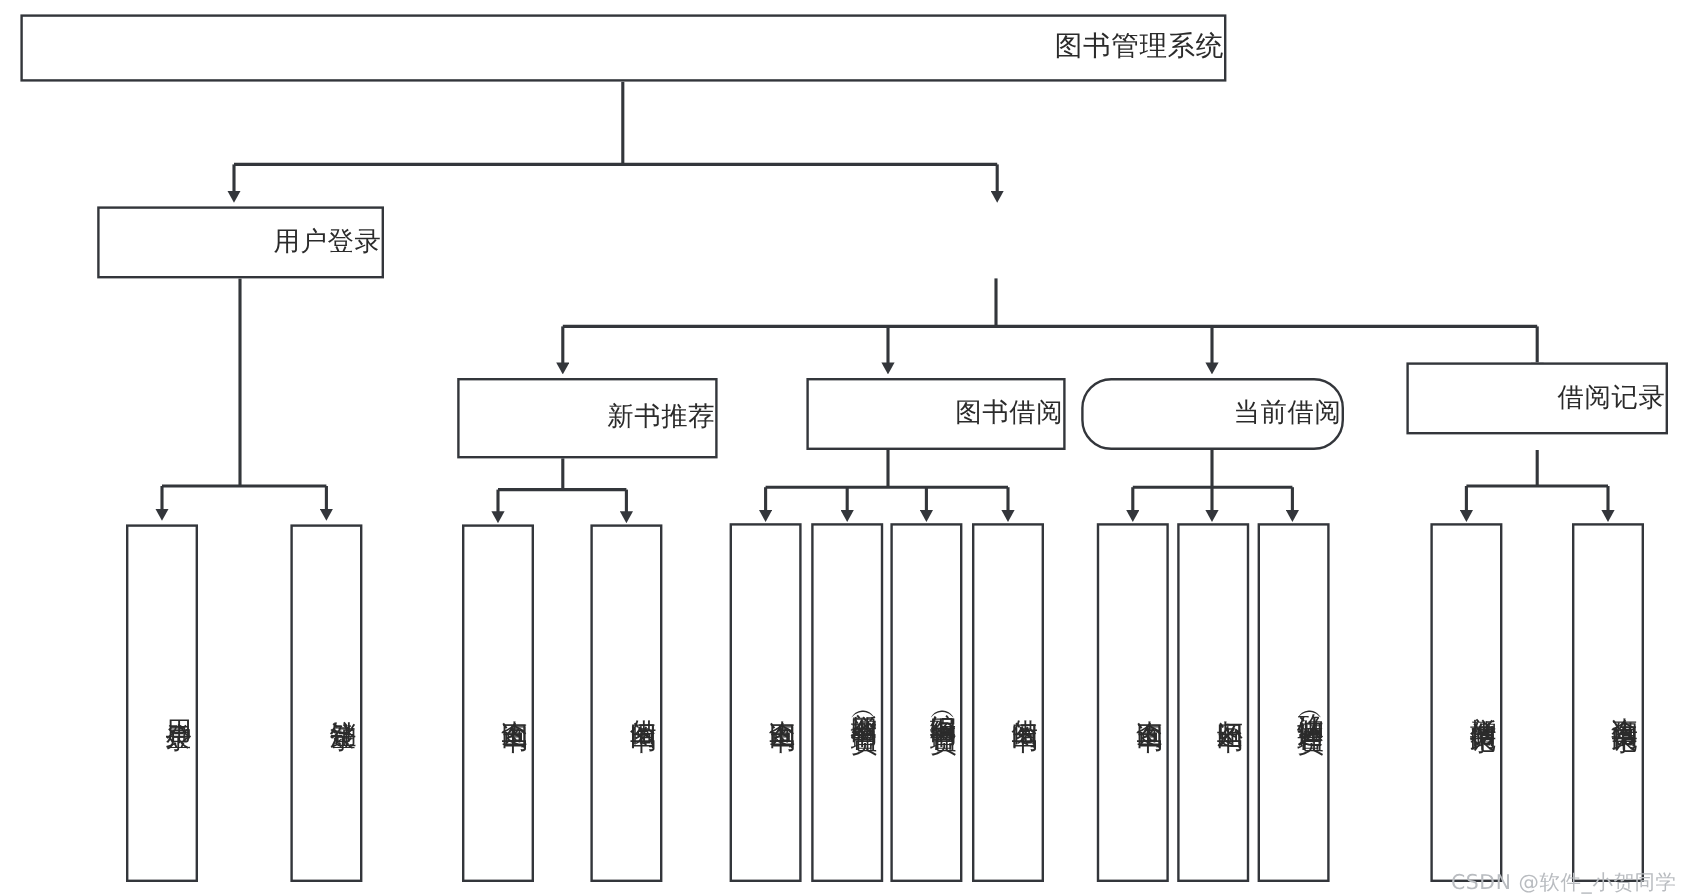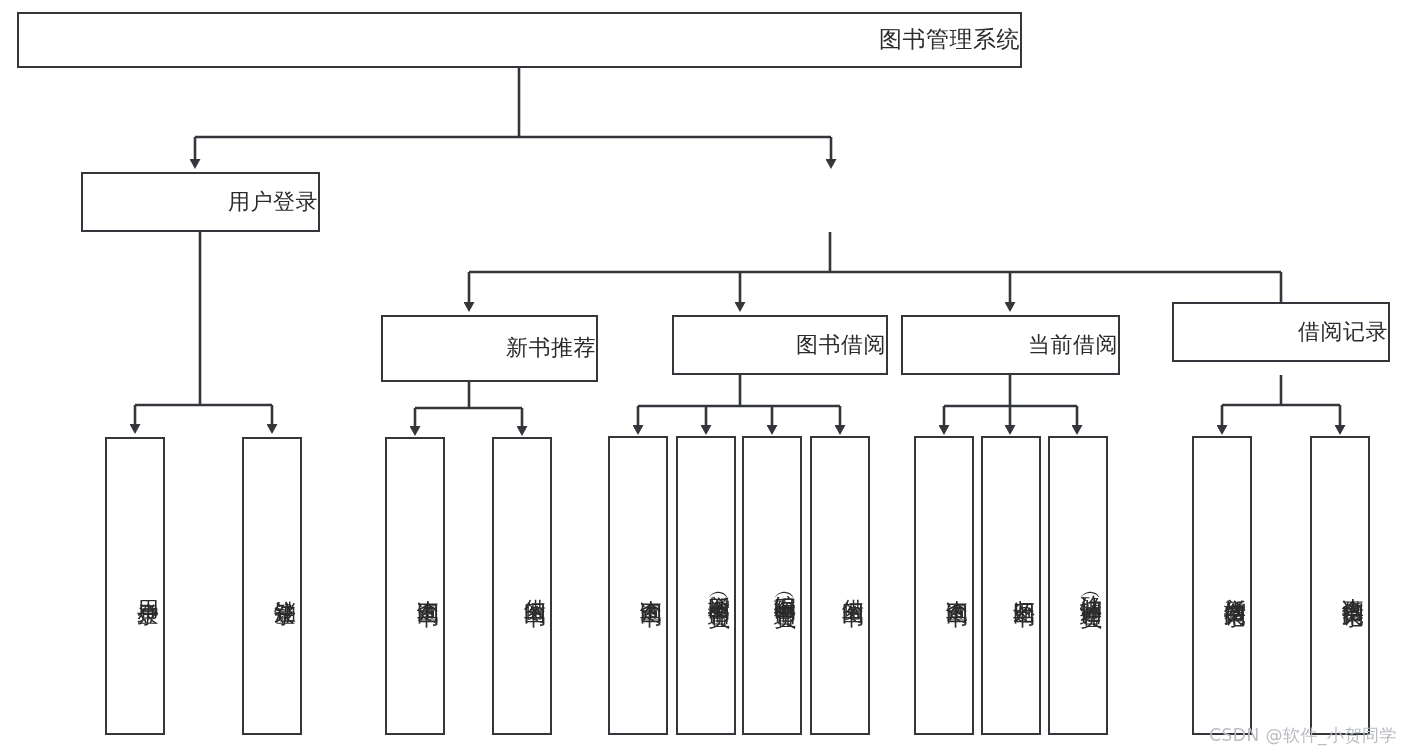--- a/index.html
+++ b/index.html
@@ -134,21 +134,21 @@
 
 
   <div class="node node-h" style="left:381px; top:315px; width:217px; height:67px;">
     <span>新书推荐</span>
   </div>
 
   <div class="node node-h" style="left:632px; top:315px; width:216px; height:60px;margin-left:40px;">
     <span>图书借阅</span>
   </div>
 
-  <div class="node node-h" style="left:901px; top:315px; width:219px; height:60px;">
+  <div class="node node-h" style="left:901px; top:315px; width:219px; height:60px;border-radius:25px;">
     <span>当前借阅</span>
   </div>
 
   <div class="node node-h" style="left:1172px; top:302px; width:218px; height:60px;">
     <span>借阅记录</span>
   </div>
 
   <div class="node node-v" style="left:105px; top:437px; width:60px; height:298px;">
     <span>用户登录</span>
   </div>

